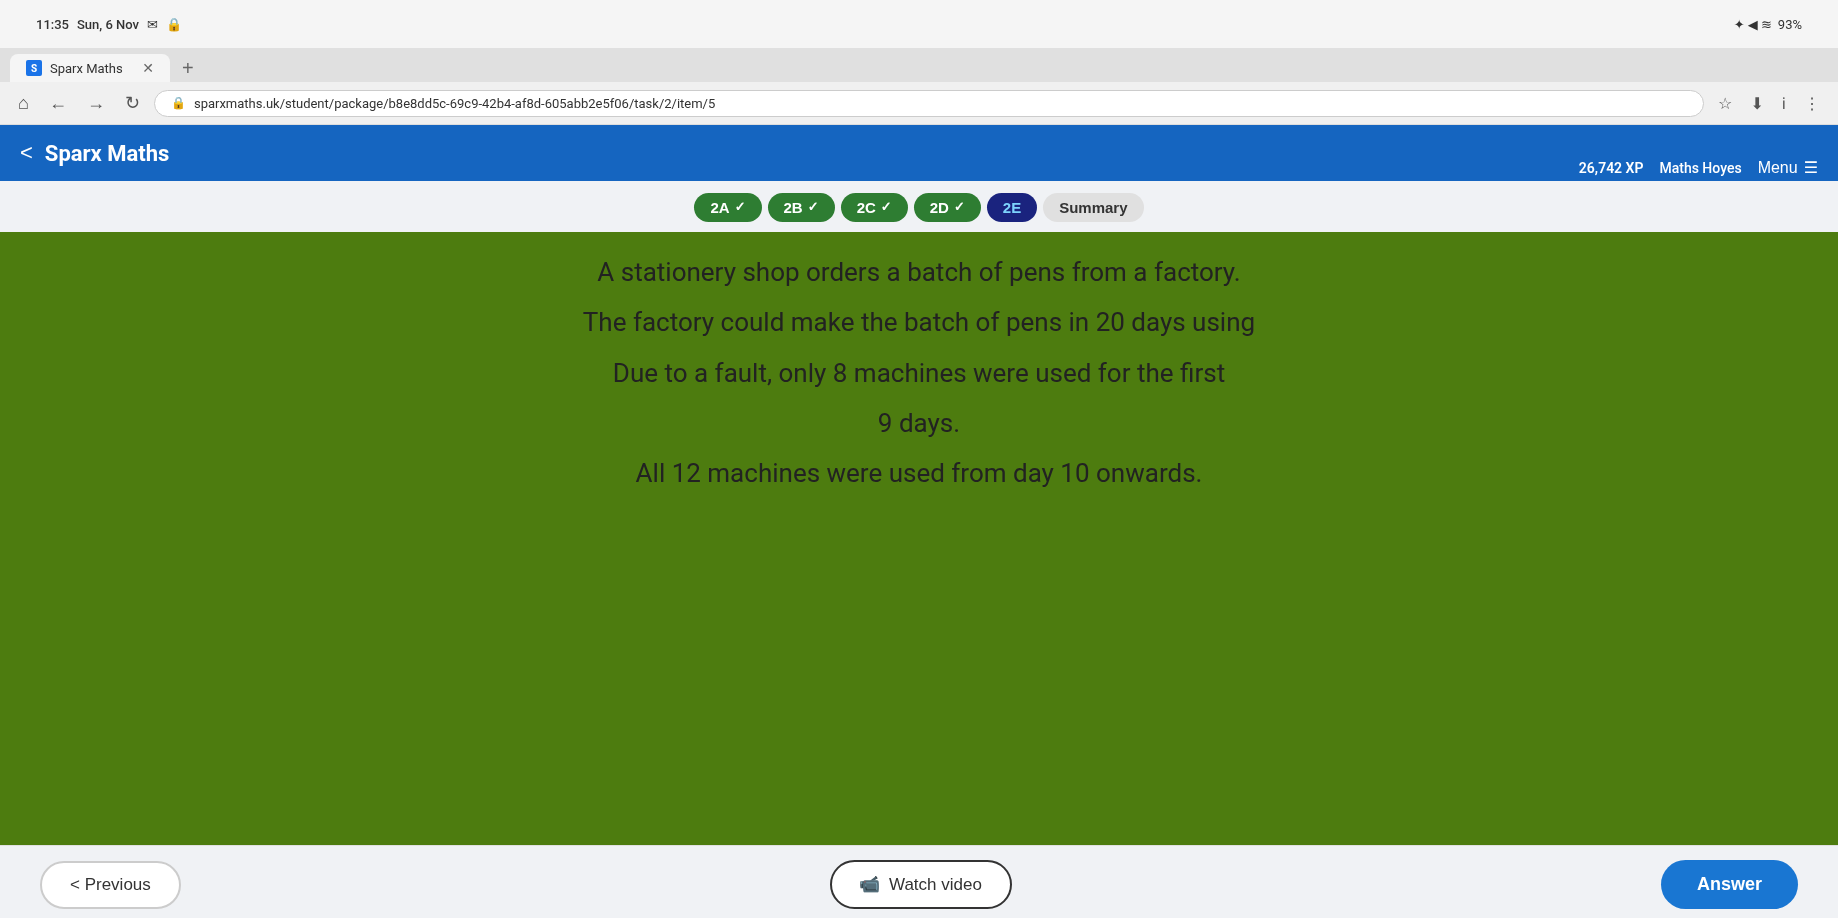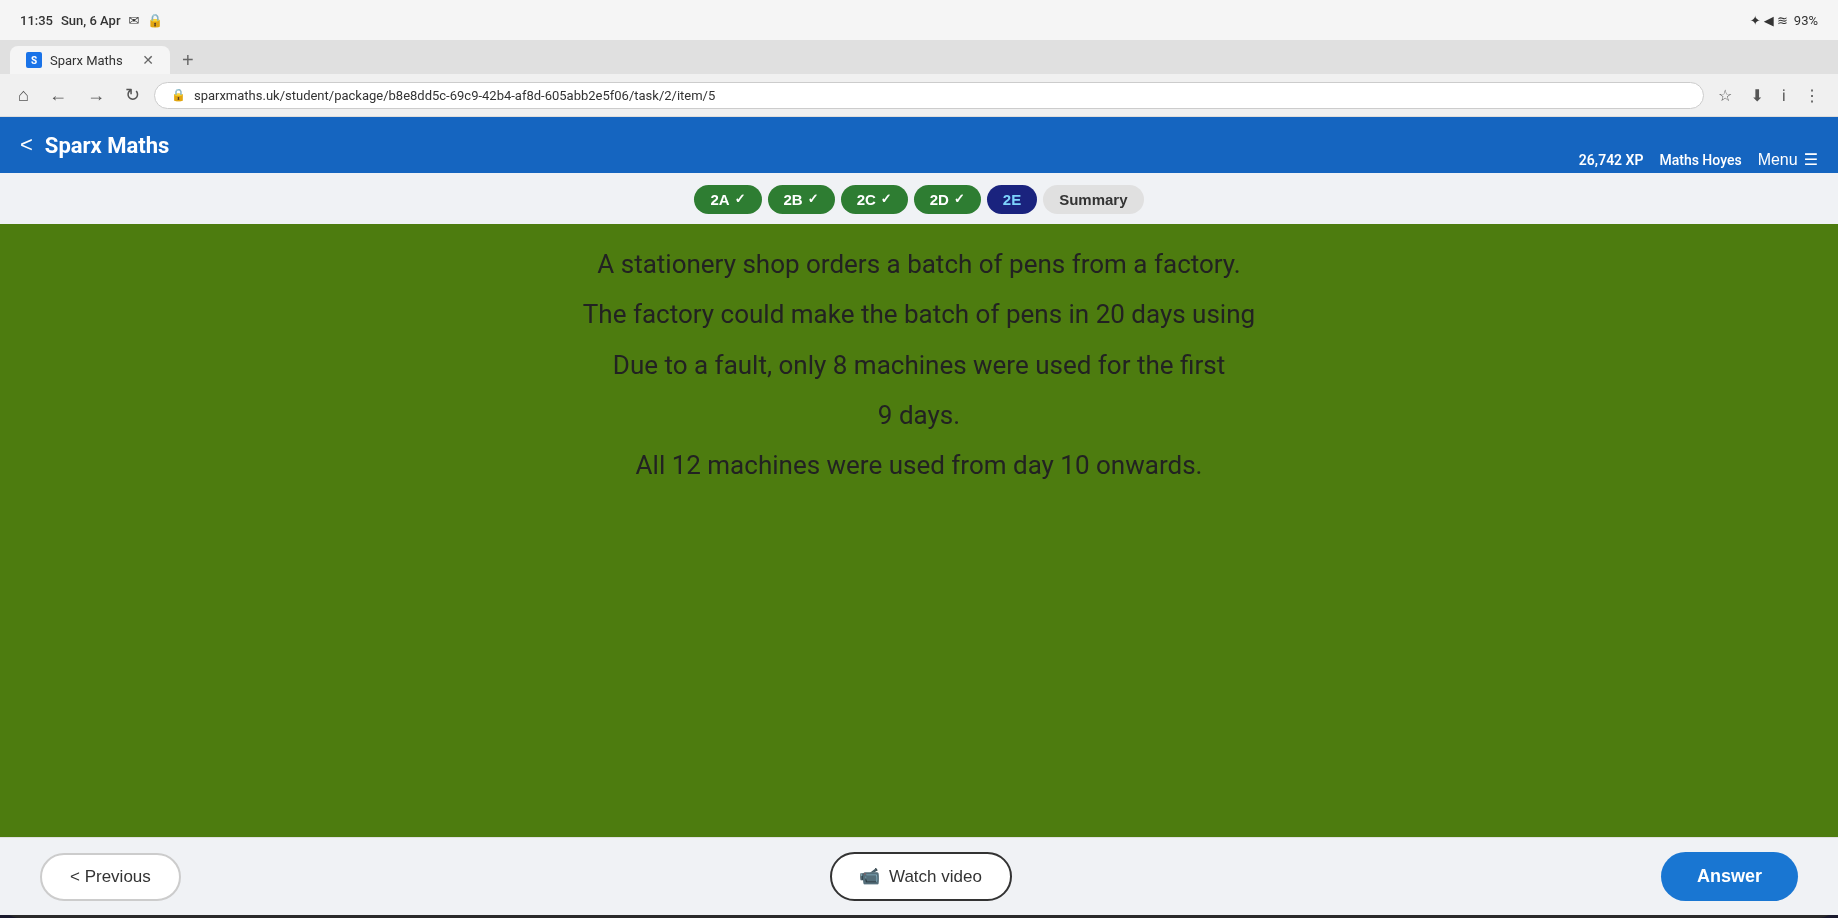--- a/index.html
+++ b/index.html
@@ -17,25 +17,25 @@
     .tablet-frame {
       position: absolute;
       top: 0; left: 0; right: 0; bottom: 0;
       background: #2a2a2a;
       border-radius: 20px;
     }
 
     
     .status-bar {
       background: #f5f5f5;
-      height: 40px;
+      height: 48px;
       display: flex;
       align-items: center;
       justify-content: space-between;
-      padding: 0 20px;
+      padding: 0 36px;
       font-size: 13px;
       color: #333;
     }
 
     .status-left {
       display: flex;
       align-items: center;
       gap: 8px;
       font-weight: 500;
     }
@@ -333,21 +333,21 @@
     }
   </style>
 </head>
 <body>
 
 <div class="tablet-frame">
 
   <div class="status-bar">
     <div class="status-left">
       <span>11:35</span>
-      <span>Sun, 6 Apr</span>
+      <span>Sun, 6 Nov</span>
       <span>✉</span>
       <span>🔒</span>
     </div>
     <div class="status-right">
       <span>✦ ◀ ≋</span>
       <span>93%</span>
     </div>
   </div>
 
   <div class="browser-chrome">

